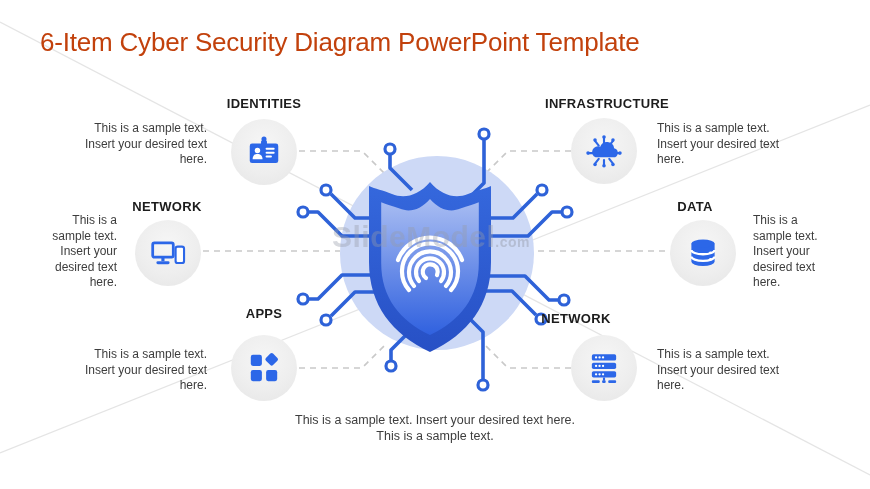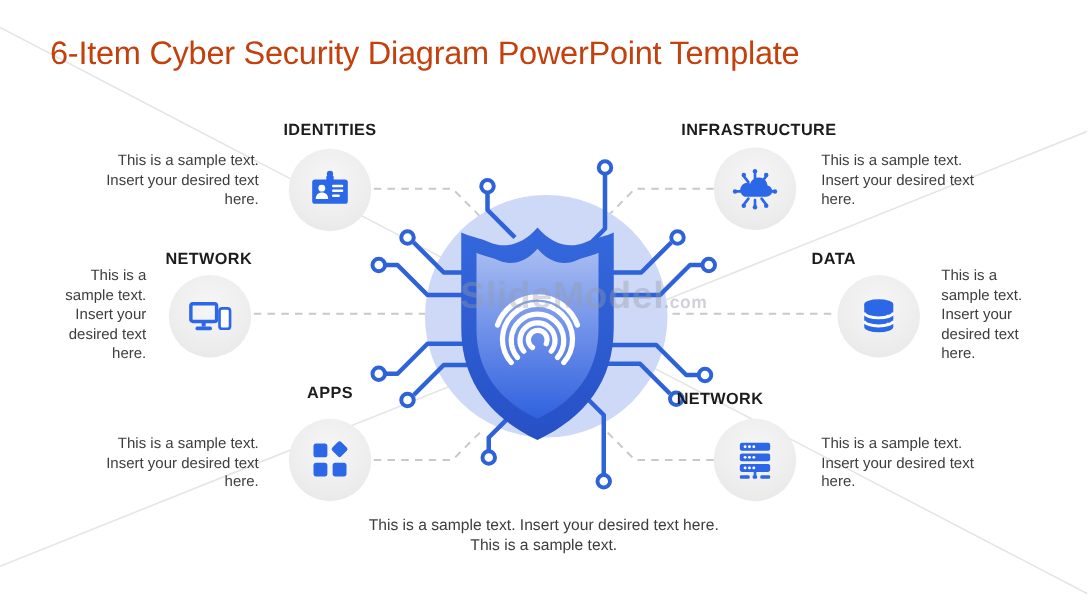--- a/index.html
+++ b/index.html
@@ -27,21 +27,20 @@
     display:flex;align-items:center;justify-content:center;
   }
   #bottom-caption{
     left:290px;top:412px;width:290px;text-align:center;
     font-size:12.5px;color:#3d3d3d;line-height:16px;
   }
   #center-watermark{
     left:332px;top:220px;font-weight:700;font-size:30px;
     color:rgba(150,156,168,0.38);letter-spacing:.5px;pointer-events:none;
     white-space:nowrap;
-    margin-left:36px;
   }
   #center-watermark .wm-suffix{font-size:14px;color:rgba(150,156,168,0.45);}
   svg{display:block;}
   .no-ptr{pointer-events:none;}
 </style>
 </head>
 <body>
 
 <svg class="abs no-ptr" style="left:0;top:0;" width="870" height="489" viewBox="0 0 870 489">
   <line x1="0" y1="22" x2="870" y2="475" stroke="rgba(185,185,185,0.38)" stroke-width="1.2"></line>
@@ -175,21 +174,21 @@
 <div class="abs node-circle" style="left:135px;top:220px;">
   <svg width="38" height="38" viewBox="0 0 36 36">
     <rect x="3.5" y="8.5" width="19.5" height="13.5" rx="1.6" fill="none" stroke="#2c67e8" stroke-width="2.6"></rect>
     <rect x="11.7" y="22.2" width="3" height="3.6" fill="#2c67e8"></rect>
     <rect x="7" y="25.8" width="12.5" height="2.8" rx="1.4" fill="#2c67e8"></rect>
     <rect x="25.2" y="12" width="8" height="15.5" rx="2" fill="#ffffff" stroke="#2c67e8" stroke-width="2"></rect>
   </svg>
 </div>
 <div class="abs node-text t-right" style="left:37px;top:213px;width:80px;">This is a sample text. Insert your desired text here.</div>
 
-<div class="abs node-heading" style="left:607px;top:199px;width:120px;">DATA</div>
+<div class="abs node-heading" style="left:635px;top:199px;width:120px;">DATA</div>
 <div class="abs node-circle" style="left:670px;top:220px;">
   <svg width="38" height="38" viewBox="0 0 36 36">
     <g fill="#2c67e8">
       <path d="M7,9 v17.2 a11,4 0 0 0 22,0 V9 z"></path>
       <ellipse cx="18" cy="9" rx="11" ry="3.8"></ellipse>
     </g>
     <g stroke="#ffffff" stroke-width="2.2" fill="none">
       <path d="M7,15.2 a11,4 0 0 0 22,0"></path>
       <path d="M7,21.4 a11,4 0 0 0 22,0"></path>
     </g>

